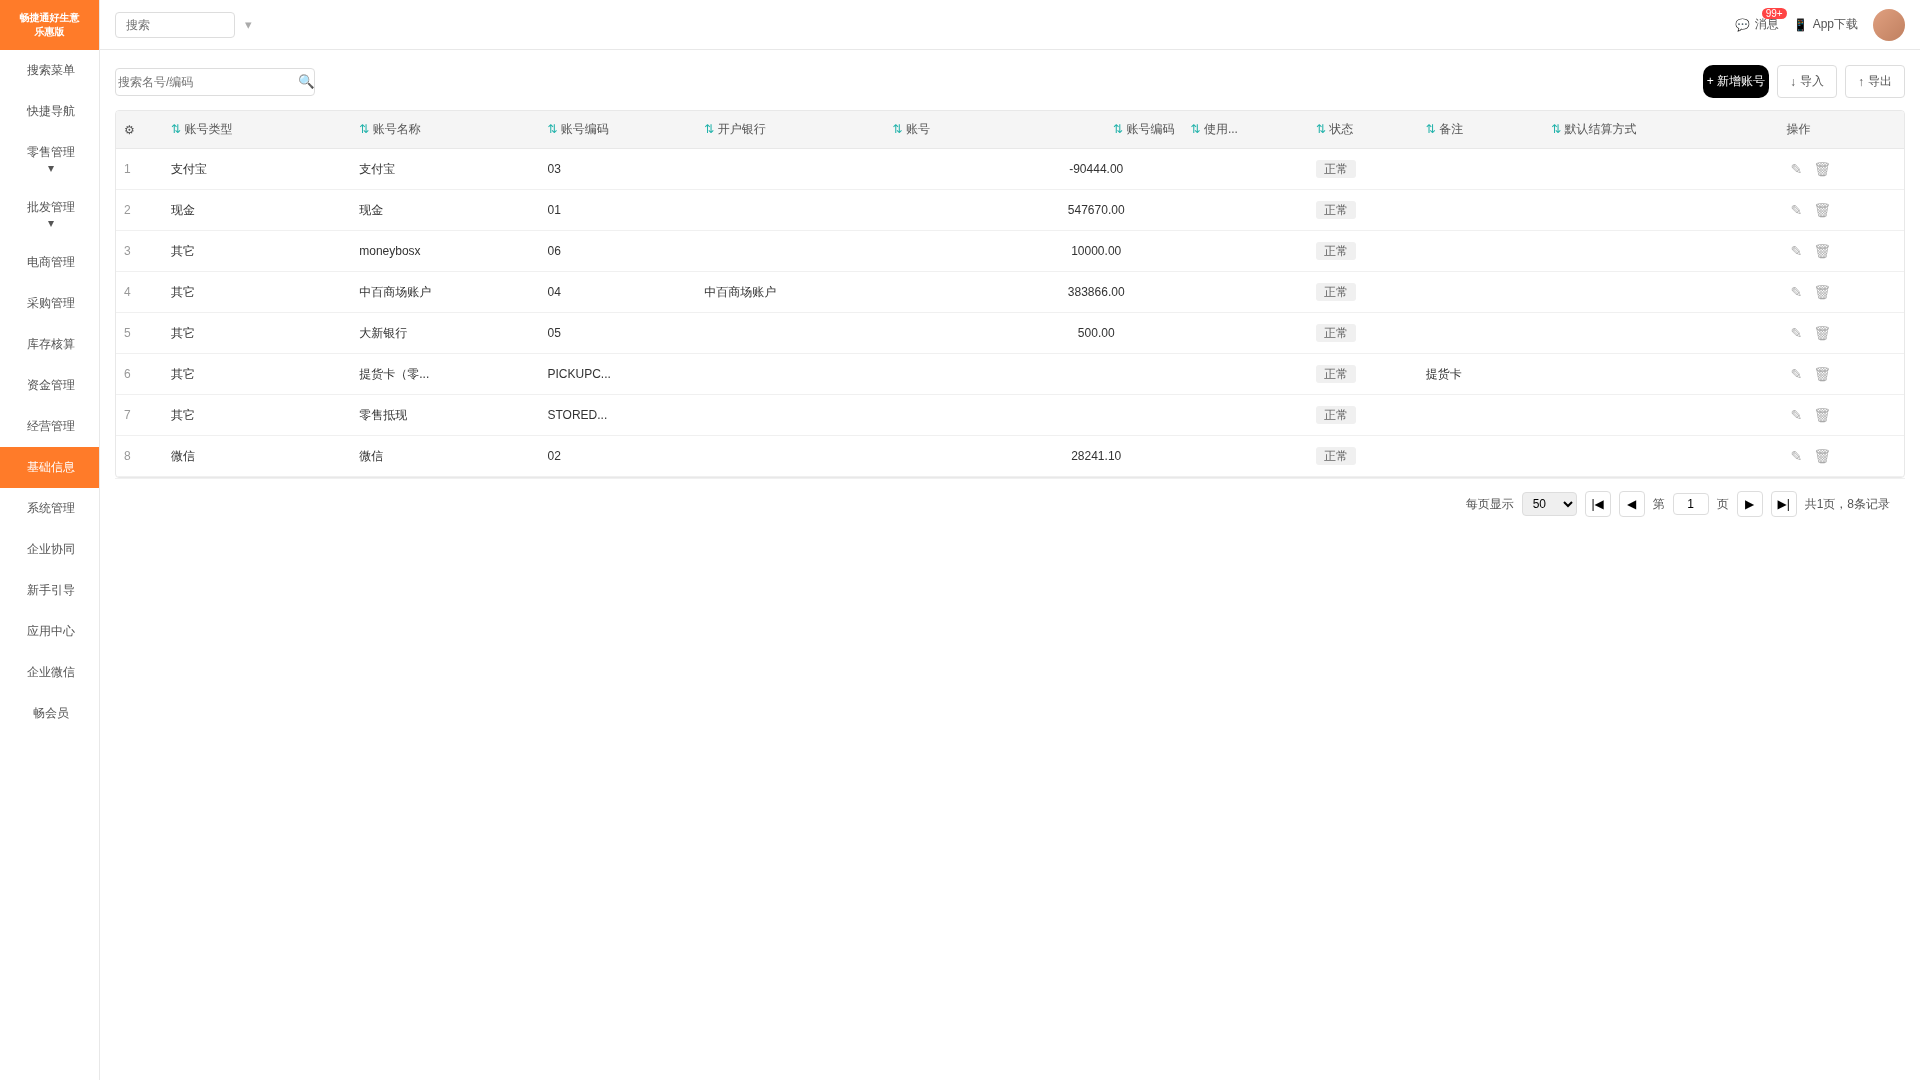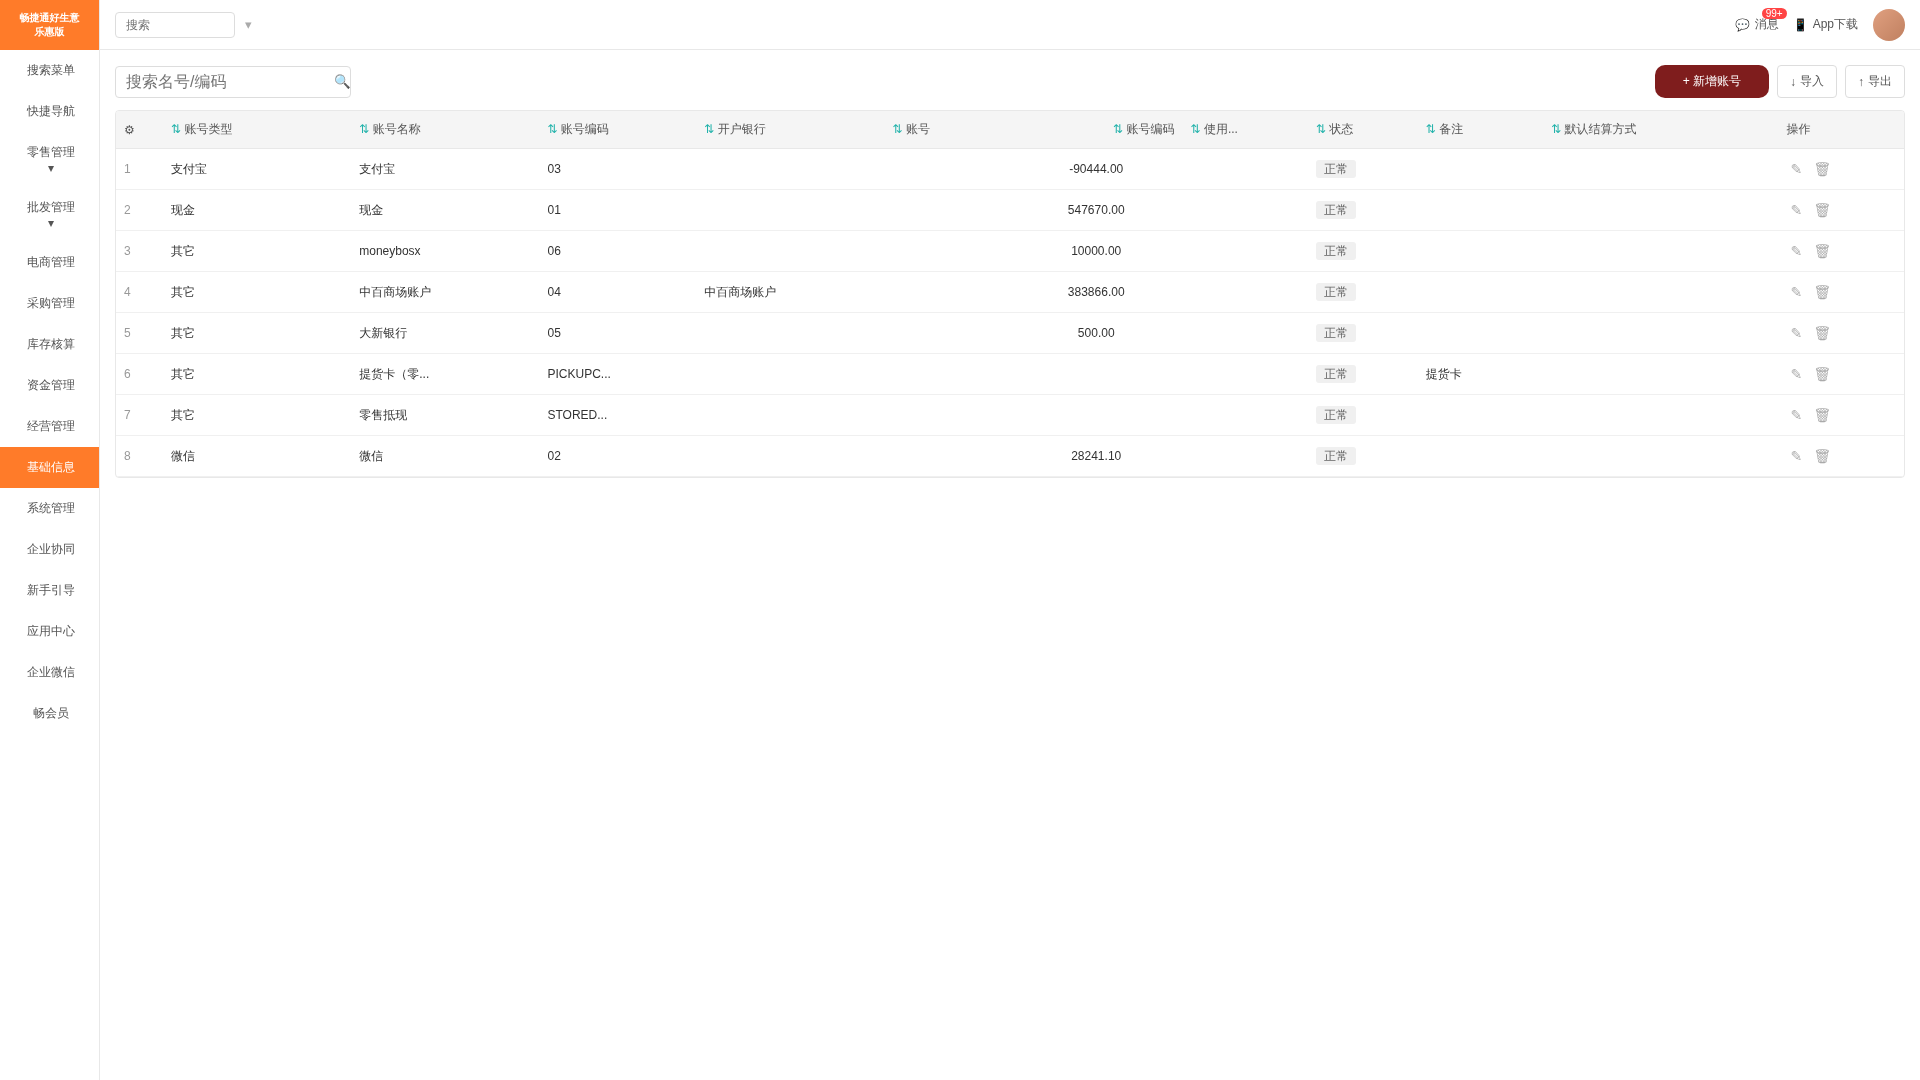--- a/index.html
+++ b/index.html
@@ -32,24 +32,24 @@
     .tab-close { color: #999; font-size: 12px; cursor: pointer; }
     .tab-actions { margin-left: auto; display: flex; gap: 5px; }
     .tab-action-btn { color: white; font-size: 16px; cursor: pointer; background: none; border: none; }
 
     
     .content { flex: 1; background: #fff; margin: 0; padding: 15px; overflow: auto; }
 
     
     .toolbar { display: flex; align-items: center; justify-content: space-between; margin-bottom: 12px; }
     .toolbar-left { display: flex; align-items: center; gap: 8px; }
-    .search-input { border: 1px solid #ddd; border-radius: 4px; padding: 6px 30px 6px 10px; font-size: 16px; width: 236px; }
+    .search-input { border: 1px solid #ddd; border-radius: 4px; padding: 6px 30px 6px 2px; font-size: 12px; width: 200px; }
     .search-btn { background: none; border: none; cursor: pointer; margin-left: -25px; color: #aaa; }
     .toolbar-right { display: flex; gap: 8px; }
-    .btn-primary { background: #7f1d1d; color: white; border: none; border-radius: 10px; padding: 7px 28px; font-size: 12px; cursor: pointer; }
+    .btn-primary { background: #000000; color: white; border: none; border-radius: 10px; padding: 7px 4px; font-size: 12px; cursor: pointer; }
     .btn-default { background: white; color: #555; border: 1px solid #ddd; border-radius: 4px; padding: 7px 12px; font-size: 12px; cursor: pointer; display: flex; align-items: center; gap: 4px; }
 
     
     .table-wrapper { border: 1px solid #e8e8e8; border-radius: 4px; overflow: hidden; }
     table { width: 100%; border-collapse: collapse; }
     thead tr { background: #f5f5f5; }
     th { padding: 10px 8px; text-align: left; font-size: 12px; color: #555; font-weight: normal; border-bottom: 1px solid #e8e8e8; white-space: nowrap; }
     td { padding: 10px 8px; font-size: 12px; color: #333; border-bottom: 1px solid #f0f0f0; white-space: nowrap; }
     .th-sort { color: #20b2aa; cursor: pointer; }
     .status-badge { background: #f0f0f0; color: #666; padding: 2px 8px; border-radius: 3px; font-size: 12px; }
@@ -366,15 +366,31 @@
       <td></td>
       <td>
         <button class="action-btn">✎</button>
         <button class="action-btn">🗑</button>
       </td>
     </tr>
           </tbody>
       </table>
     </div>
 
+    <div class="pagination">
+      <span>每页显示</span>
+      <select class="page-size-select">
+        <option>50</option>
+        <option>20</option>
+        <option>100</option>
+      </select>
+      <button class="page-btn">|◀</button>
+      <button class="page-btn">◀</button>
+      <span>第</span>
+      <input class="page-input" type="text" value="1" style="">
+      <span>页</span>
+      <button class="page-btn">▶</button>
+      <button class="page-btn">▶|</button>
+      <span>共1页，8条记录</span>
+    </div>
 
   </div>
 </div>
 
 </body></html>

